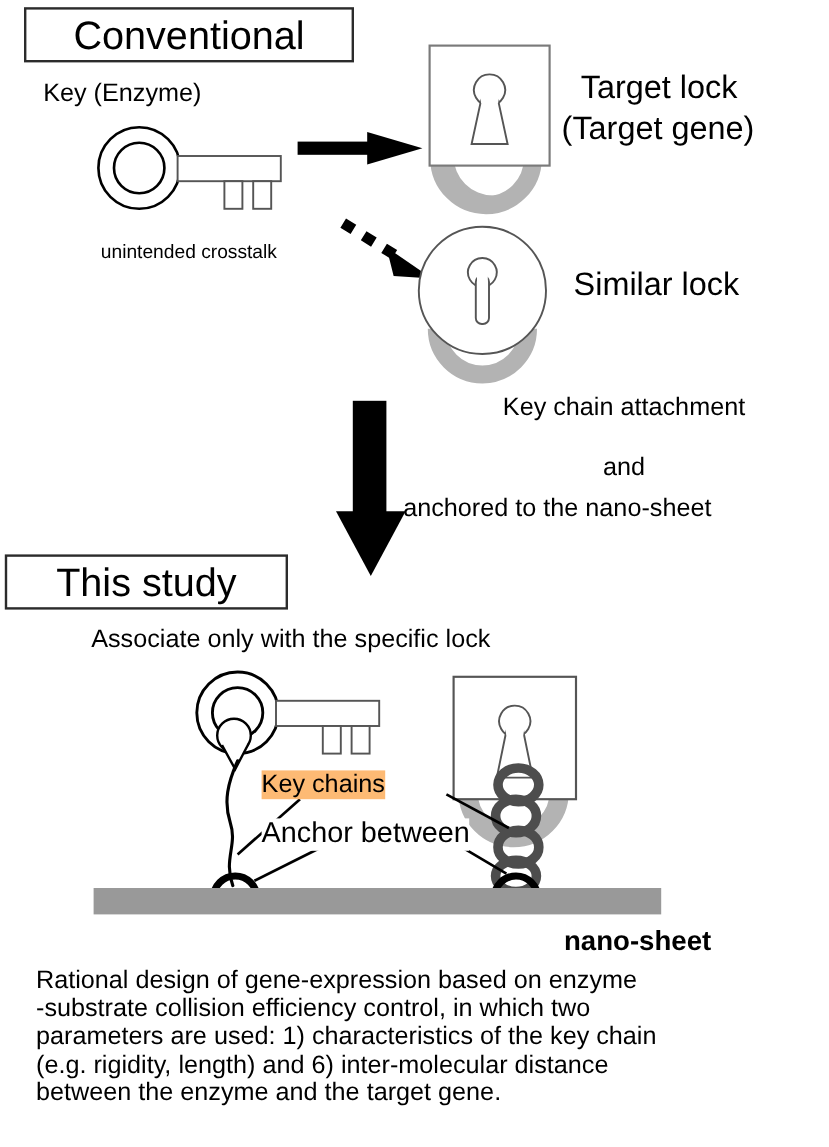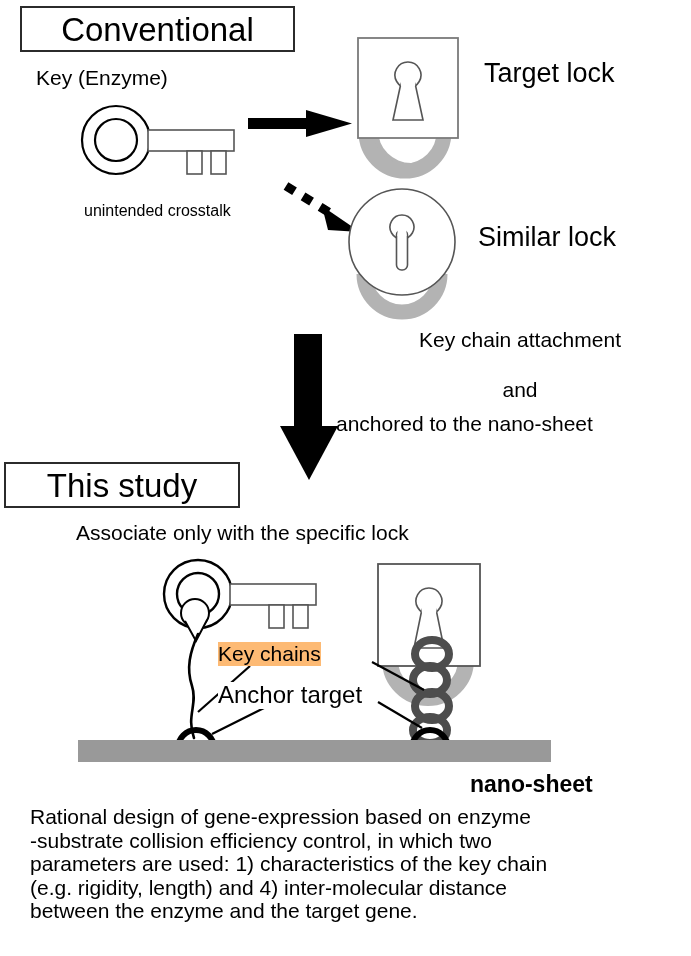--- a/index.html
+++ b/index.html
@@ -80,20 +80,21 @@
       <path d="M14,104 a39,39 0 0 0 78,0 l0,-6 a33,33 0 0 1 -66,0 l0,6 z" fill="#b3b3b3" stroke="none"></path>
       <path d="M14,100 a39,39 0 0 0 78,0" fill="none" stroke="#b3b3b3" stroke-width="15"></path>
       <rect x="6" y="6" width="100" height="100" fill="#ffffff" stroke="#7a7a7a" stroke-width="1.8"></rect>
       <path d="M56,30 a13,13 0 1 1 -0.1,0 z" fill="#ffffff" stroke="#555555" stroke-width="1.6"></path>
       <path d="M49,51 L41,88 L71,88 L63,51 Z" fill="#ffffff" stroke="#555555" stroke-width="1.6"></path>
       <path d="M48,49 L64,49 L63,54 L49,54 Z" fill="#ffffff" stroke="none"></path>
     </svg>
   </div>
 
   <div class="abs txt txt-28" style="left:484px; top:58px;">Target lock</div>
+  <div class="abs txt txt-28" style="left:468px; top:92px;">(Target gene)</div>
 
   <div class="abs" style="left:282px; top:180px;">
     <svg width="92" height="60" viewBox="0 0 92 60">
       <line x1="4" y1="6" x2="48" y2="33" stroke="#000000" stroke-width="9" stroke-dasharray="10,10"></line>
       <polygon points="40,26 78,52 46,50" fill="#000000"></polygon>
     </svg>
   </div>
 
   <div class="abs txt txt-16" style="left:84px; top:202px;">unintended crosstalk</div>
 
@@ -178,27 +179,27 @@
   <div class="abs" style="left:190px; top:640px;">
     <svg width="260" height="110" viewBox="0 0 260 110">
       <line x1="8" y1="72" x2="60" y2="26" stroke="#000000" stroke-width="2.2"></line>
       <line x1="182" y1="22" x2="234" y2="50" stroke="#000000" stroke-width="2.2"></line>
       <line x1="22" y1="94" x2="82" y2="64" stroke="#000000" stroke-width="2.2"></line>
       <line x1="188" y1="62" x2="232" y2="88" stroke="#000000" stroke-width="2.2"></line>
     </svg>
   </div>
 
   <div class="abs txt txt-26" style="left:218px; top:642px; background:#fdba74;">Key chains</div>
-  <div class="abs txt txt-24" style="left:218px; top:682px; background:#fff;">Anchor target</div>
+  <div class="abs txt txt-24" style="left:218px; top:682px; background:#fff;">Anchor between</div>
 
   <div class="abs" style="left:78px; top:740px; width:473px; height:22px; background:#999999;"></div>
 
   <div class="abs txt txt-23" style="left:470px; top:772px;font-weight:bold;">nano-sheet</div>
 
   <div class="abs" style="left:30px; top:805px; width:650px;">
     <div class="txt txt-26">Rational design of gene-expression based on enzyme</div>
     <div class="txt txt-26">-substrate collision efficiency control, in which two</div>
     <div class="txt txt-26">parameters are used: 1) characteristics of the key chain</div>
-    <div class="txt txt-26">(e.g. rigidity, length) and 4) inter-molecular distance</div>
+    <div class="txt txt-26">(e.g. rigidity, length) and 6) inter-molecular distance</div>
     <div class="txt txt-26">between the enzyme and the target gene.</div>
   </div>
 
 </div>
 
 </body></html>

